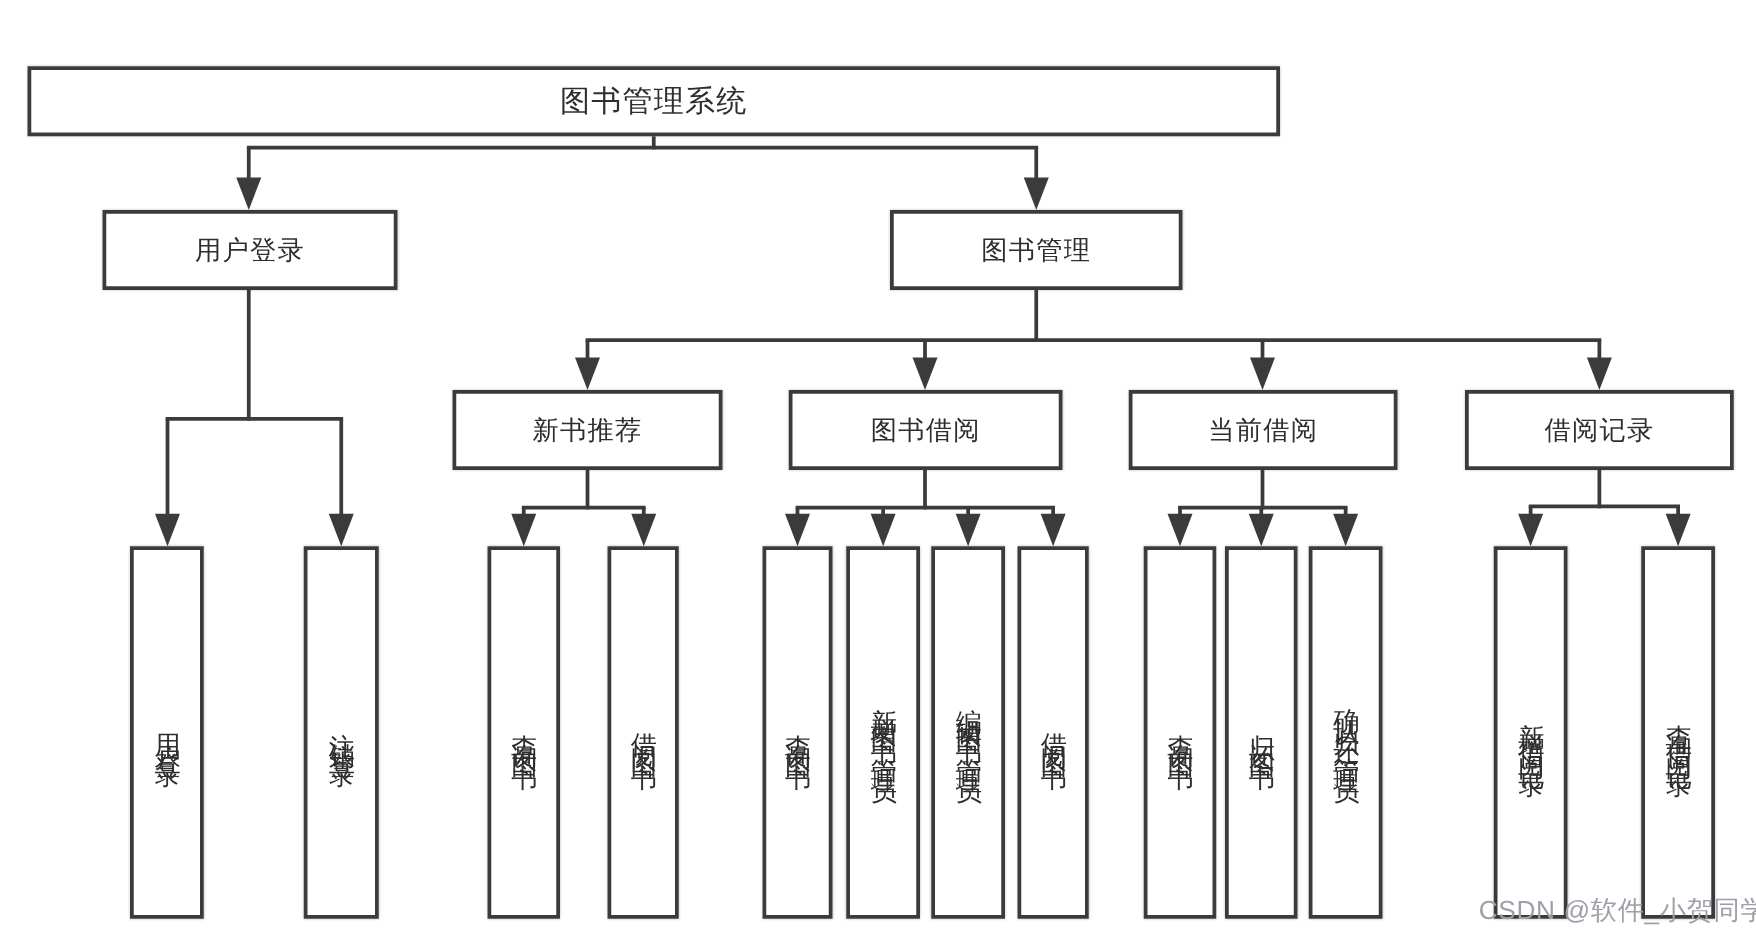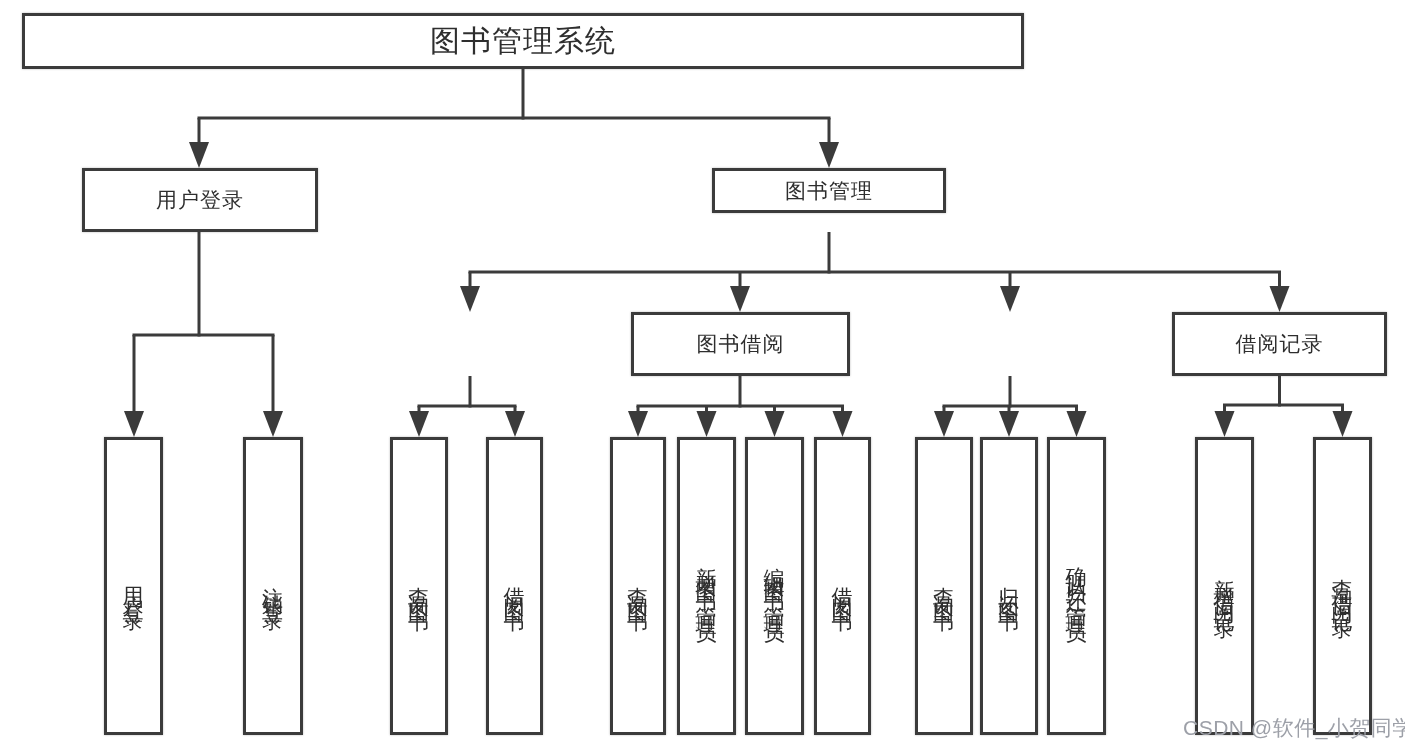--- a/index.html
+++ b/index.html
@@ -22,21 +22,21 @@
     box-sizing: border-box;
     background: #ffffff;
     border: 3px solid #3b3b3b;
     display: flex;
     align-items: center;
     justify-content: center;
     color: #2e2e2e;
     box-shadow: 0 0 2px rgba(60,60,60,0.35);
   }
   .hnode { font-size: 21px; letter-spacing: 1px; }
-  .root-node { font-size: 30px; }
+  .root-node { font-size: 24px; margin-top: 40px; }
   .vnode .vtext {
     writing-mode: vertical-rl;
     line-height: 1;
     font-size: 21px;
     letter-spacing: 8px;
     white-space: nowrap;
   }
   .watermark {
     position: absolute;
     left: 1183px;
@@ -116,26 +116,32 @@
     </g>
   </svg>
 
   <div class="node hnode root-node" style="left:22px; top:13px; width:1002px; height:56px;">
     <span>图书管理系统</span>
   </div>
 
   <div class="node hnode" style="left:82px; top:168px; width:236px; height:64px;">
     <span>用户登录</span>
   </div>
-  <div class="node hnode" style="left:712px; top:168px; width:234px; height:45px;">
+  <div class="node hnode" style="left:712px; top:168px; width:234px; height:64px;">
     <span>图书管理</span>
   </div>
 
+  <div class="node hnode" style="left:362px; top:312px; width:216px; height:64px;">
+    <span>新书推荐</span>
+  </div>
   <div class="node hnode" style="left:631px; top:312px; width:219px; height:64px;font-family:Liberation Serif, serif;">
     <span>图书借阅</span>
+  </div>
+  <div class="node hnode" style="left:903px; top:312px; width:215px; height:64px;">
+    <span>当前借阅</span>
   </div>
   <div class="node hnode" style="left:1172px; top:312px; width:215px; height:64px;">
     <span>借阅记录</span>
   </div>
 
   <div class="node vnode" style="left:104px; top:437px; width:59px; height:298px;">
     <span class="vtext">用户登录</span>
   </div>
   <div class="node vnode" style="left:243px; top:437px; width:60px; height:298px;">
     <span class="vtext">注销登录</span>

